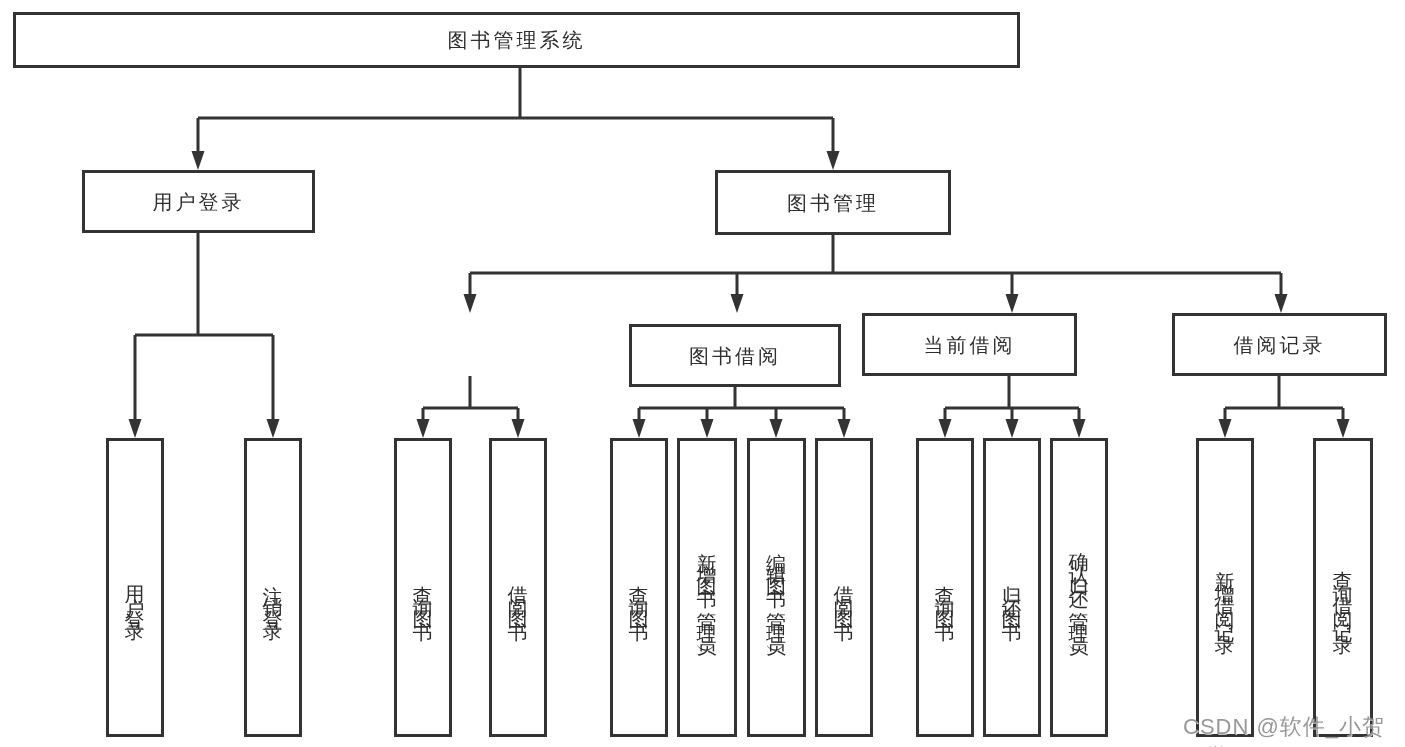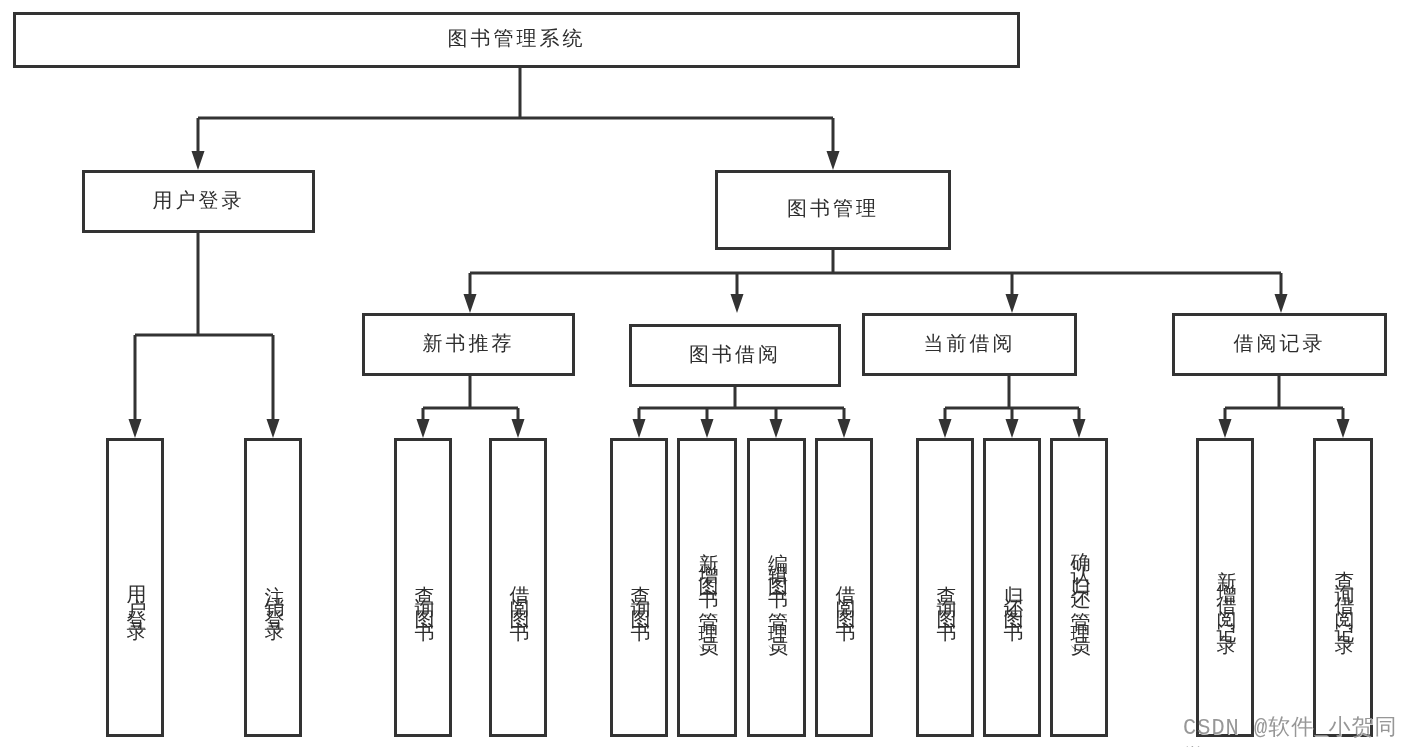--- a/index.html
+++ b/index.html
@@ -1,37 +1,37 @@
 <!DOCTYPE html>
 <html><head>
 <meta charset="utf-8">
 <style>
   html,body{margin:0;padding:0;background:#ffffff;}
   .stage{
     position:relative;width:1405px;height:747px;background:#ffffff;overflow:hidden;
-    font-family:Liberation Mono, monospace;
+    font-family:Liberation Sans, sans-serif;
   }
   .wires{position:absolute;left:0;top:0;width:1405px;height:747px;z-index:0;}
   .box{
     position:absolute;z-index:1;box-sizing:border-box;
     border:3px solid #333333;background:#ffffff;color:#2e2e2e;
     display:flex;align-items:center;justify-content:center;
     font-size:20px;line-height:1;white-space:nowrap;
   }
   .h{letter-spacing:3px;}
   .v{
     writing-mode:vertical-rl;text-orientation:mixed;
     letter-spacing:12px;padding-top:12px;
   }
   .v.mid{letter-spacing:13px;}
   .v.long{letter-spacing:12px;padding-top:6px;}
   
   .n-root     {left:13px;  top:12px;  width:1007px;height:56px;}
   .n-userlogin{left:82px;  top:170px; width:233px; height:63px;}
-  .n-bookmgmt {left:715px; top:170px; width:236px; height:80px;}
+  .n-bookmgmt {left:715px; top:170px; width:236px; height:65px;}
   .n-newbooks {left:362px; top:313px; width:213px; height:63px;}
   .n-borrow   {left:629px; top:324px; width:212px; height:63px;}
   .n-current  {left:862px; top:313px; width:215px; height:63px;}
   .n-records  {left:1172px;top:313px; width:215px; height:63px;text-align:right;}
   .lf{top:438px;height:299px;width:58px;}
   .lf1{left:106px;} .lf2{left:244px;} .lf3{left:394px;} .lf4{left:489px;}
   .lf5{left:610px;} .lf6{left:677px;width:60px;} .lf7{left:747px;width:59px;}
   .lf8{left:815px;} .lf9{left:916px;} .lf10{left:983px;} .lf11{left:1050px;}
   .lf12{left:1196px;} .lf13{left:1313px;width:60px;}
   .watermark{
@@ -88,21 +88,20 @@
       M1072.5,419 L1085.5,419 L1079,438 Z
       M1218.5,419 L1231.5,419 L1225,438 Z
       M1336.5,419 L1349.5,419 L1343,438 Z"></path>
   </svg>
 
   <div class="box h n-root">图书管理系统</div>
 
   <div class="box h n-userlogin">用户登录</div>
   <div class="box h n-bookmgmt">图书管理</div>
 
-  <div class="box h n-newbooks">新书推荐</div>
   <div class="box h n-borrow">图书借阅</div>
   <div class="box h n-current">当前借阅</div>
   <div class="box h n-records">借阅记录</div>
 
   <div class="box v lf lf1">用户登录</div>
   <div class="box v lf lf2">注销登录</div>
   <div class="box v lf lf3">查询图书</div>
   <div class="box v lf lf4">借阅图书</div>
   <div class="box v lf lf5">查询图书</div>
   <div class="box v long lf lf6">新增图书（管理员）</div>

